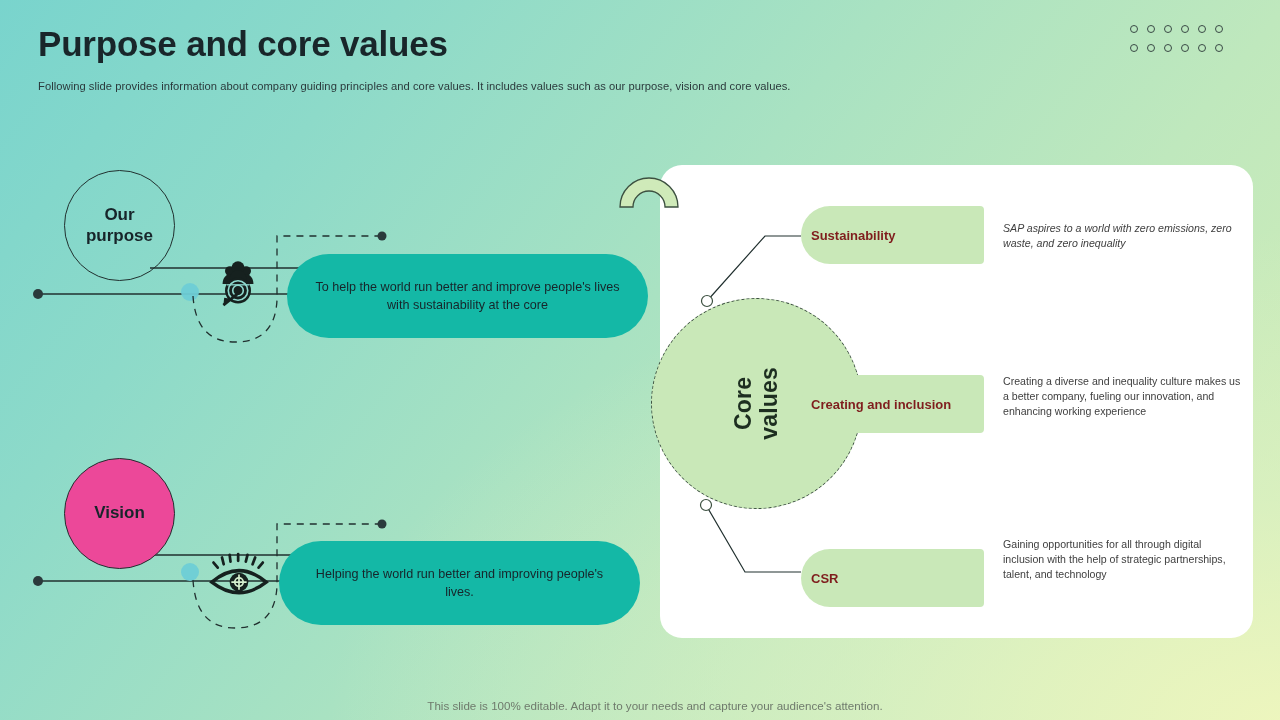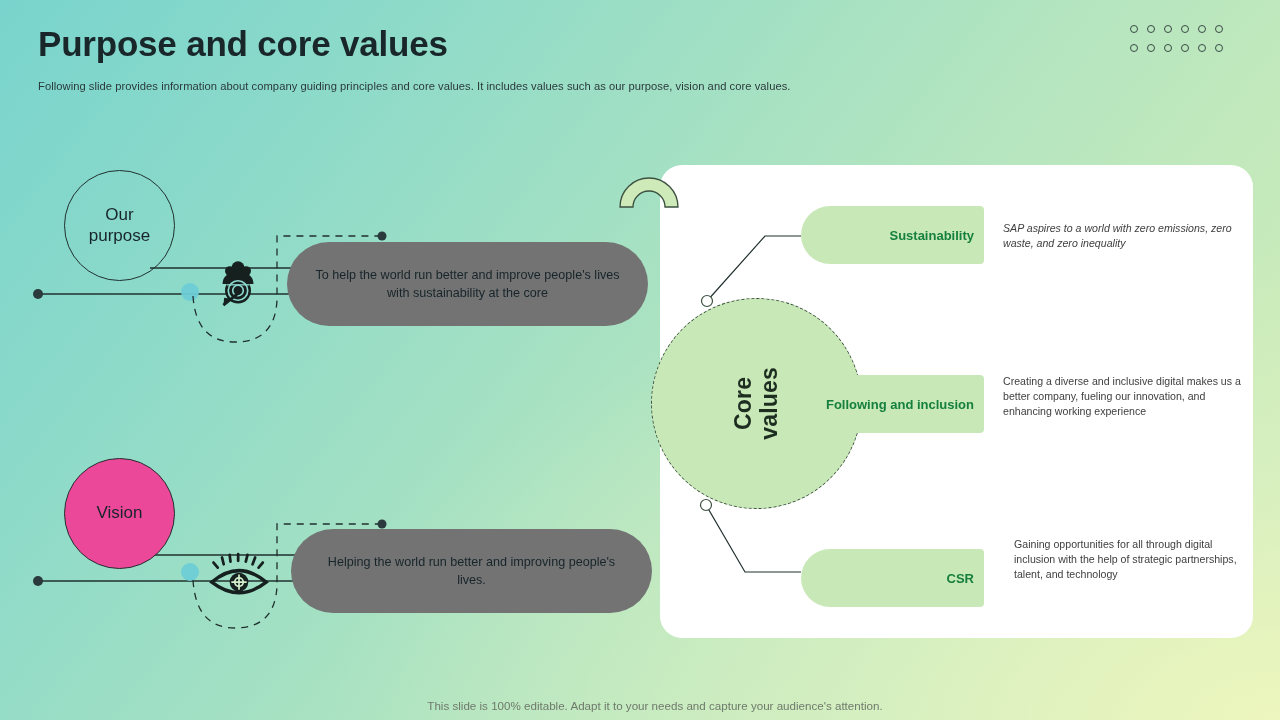--- a/index.html
+++ b/index.html
@@ -39,35 +39,36 @@
   #values-panel{
     position:absolute; left:660px; top:165px; width:593px; height:473px;
     background:#ffffff; border-radius:22px;
   }
 
   
   .node-circle{
     position:absolute; border-radius:50%;
     border:1.6px solid #21302f;
     display:flex; align-items:center; justify-content:center;
-    text-align:center; font-weight:400; font-size:17px; line-height:1.22;
+    text-align:center; font-weight:700; font-size:17px; line-height:1.22;
     color:#17252a;
   }
   #circle-purpose{ left:64px; top:170px; width:111px; height:111px; background:transparent; }
   #circle-vision { left:64px; top:458px; width:111px; height:111px; background:#ec4899; border-color:#21302f;}
 
   .msg-pill{
     position:absolute; height:84px; border-radius:42px;
-    background:#737373;
+    background:#14b8a6;
     display:flex; align-items:center; justify-content:center;
     text-align:center; font-size:12.6px; line-height:1.45; color:#17252a;
     padding:0 26px;
+    margin-top:12px;
   }
   #pill-purpose{ left:287px; top:242px; width:361px; }
-  #pill-vision { left:291px; top:529px; width:361px; }
+  #pill-vision { left:279px; top:529px; width:361px; }
 
   
   .conn{ position:absolute; left:0; top:0; width:1280px; height:720px; pointer-events:none; }
 
   
   #core-circle{
     position:absolute; left:651px; top:298px; width:211px; height:211px;
     border-radius:50%;
     background:#c9e8b8;
     border:1.6px dashed #3c5040;
@@ -76,35 +77,35 @@
   #core-circle .vtext{
     transform:rotate(-90deg);
     font-size:23px; font-weight:700; line-height:1.15; text-align:center;
     color:#1d2e20; letter-spacing:.2px; white-space:nowrap;
   }
 
   .value-pill{
     position:absolute; height:58px; width:183px;
     background:#c9e8b8;
     border-radius:29px 4px 4px 29px;
-    display:flex; align-items:center; justify-content:flex-end;
-    font-size:13px; font-weight:700; color:#15803d; text-align:center;
+    display:flex; align-items:center; justify-content:flex-start;
+    font-size:13px; font-weight:700; color:#7f1d1d; text-align:center;
     padding:0 10px;
   }
   #pill-sustainability{ left:801px; top:206px; }
   #pill-diversity     { left:801px; top:375px; }
   #pill-csr           { left:801px; top:549px; }
 
   .value-desc{
     position:absolute; width:240px;
     font-size:10.6px; line-height:1.42; color:#404040;
   }
   #desc-sustainability{ left:1003px; top:221px;font-style:italic; }
   #desc-diversity     { left:1003px; top:374px; }
-  #desc-csr           { left:1003px; top:537px;margin-left:11px; }
+  #desc-csr           { left:1003px; top:537px; }
 
   
   #footer-note{
     position:absolute; left:0; right:0; bottom:8px; text-align:center;
     font-size:11.6px; color:#6f7a6c;padding-left:30px;
   }
 </style>
 </head>
 <body>
 
@@ -210,23 +211,23 @@
   <div id="core-circle">
     <span class="vtext">Core<br>values</span>
   </div>
 
   <div id="pill-sustainability" class="value-pill">
     <span>Sustainability</span>
   </div>
   <div id="desc-sustainability" class="value-desc">SAP aspires to a world with zero emissions, zero waste, and zero inequality</div>
 
   <div id="pill-diversity" class="value-pill">
-    <span>Following and inclusion</span>
-  </div>
-  <div id="desc-diversity" class="value-desc">Creating a diverse and inclusive digital makes us a better company, fueling our innovation, and enhancing working experience</div>
+    <span>Creating and inclusion</span>
+  </div>
+  <div id="desc-diversity" class="value-desc">Creating a diverse and inequality culture makes us a better company, fueling our innovation, and enhancing working experience</div>
 
   <div id="pill-csr" class="value-pill">
     <span>CSR</span>
   </div>
   <div id="desc-csr" class="value-desc">Gaining opportunities for all through digital inclusion with the help of strategic partnerships, talent, and technology</div>
 
   <div id="footer-note">This slide is 100% editable. Adapt it to your needs and capture your audience's attention.</div>
 </div>
 
 </body></html>

